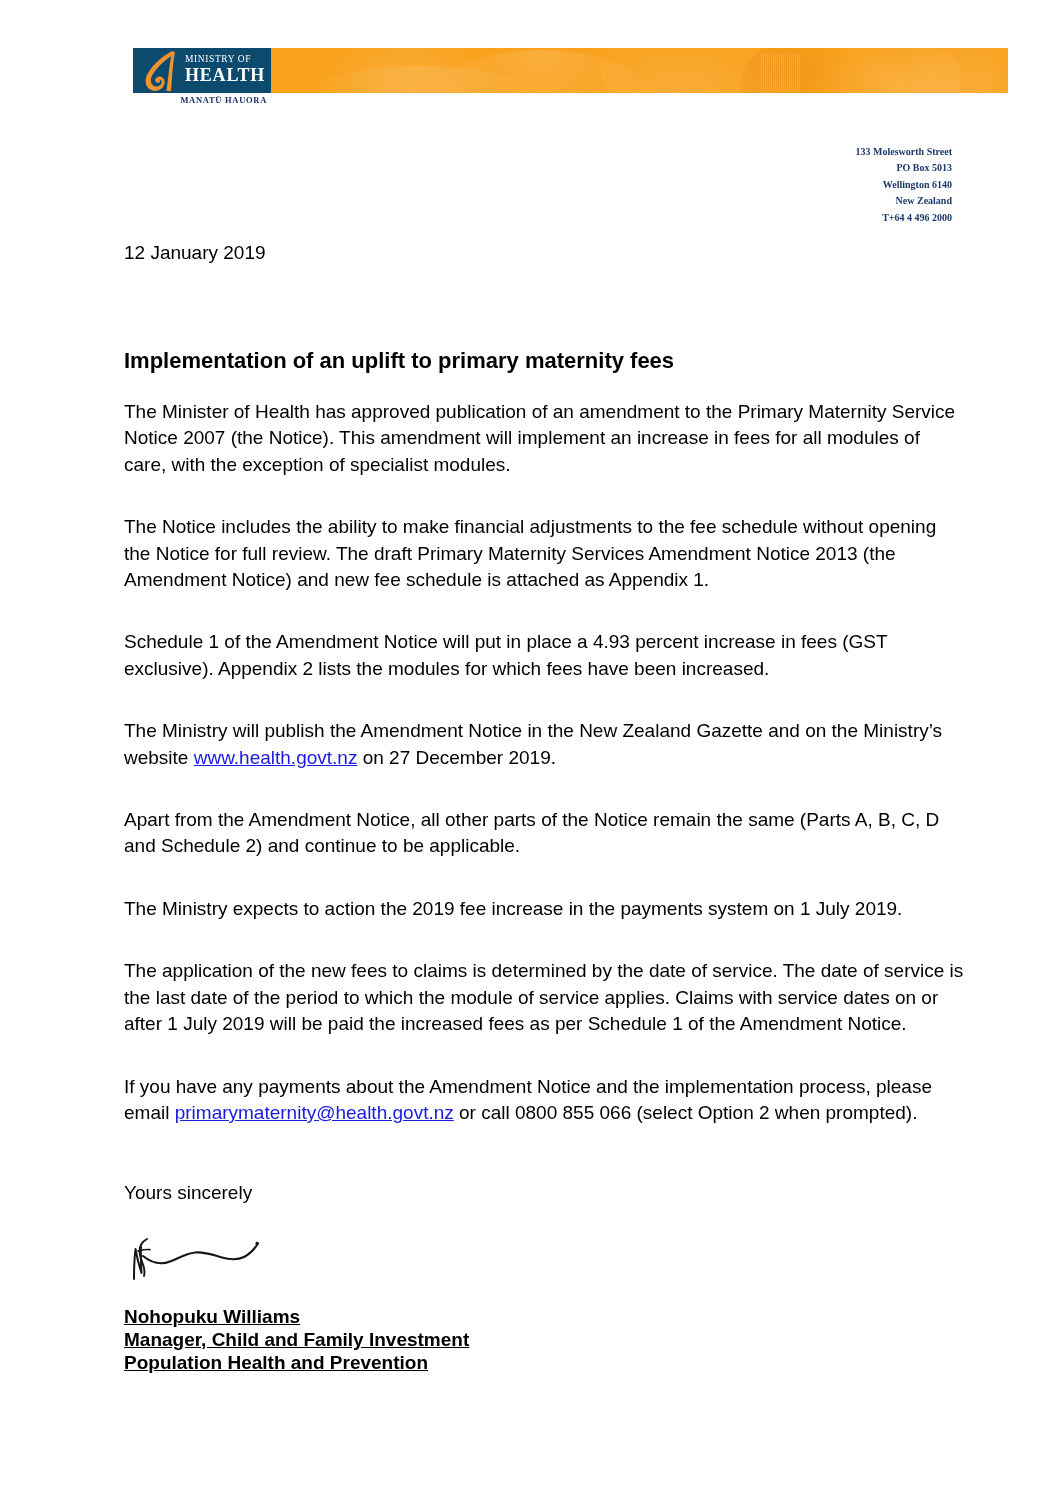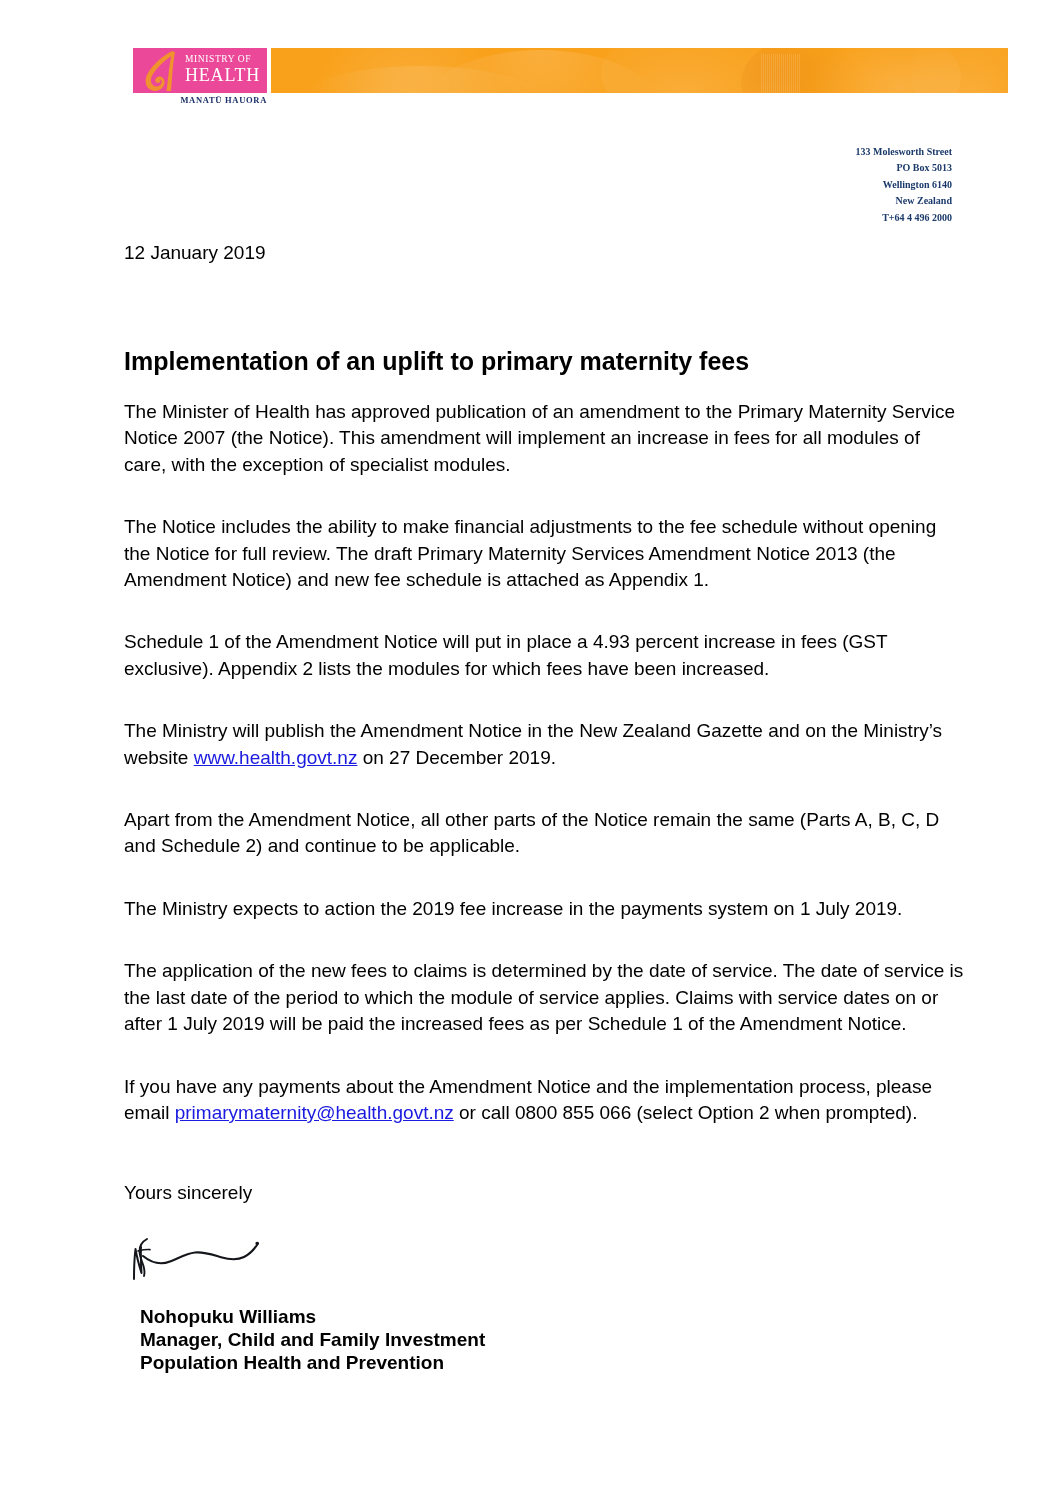--- a/index.html
+++ b/index.html
@@ -23,22 +23,23 @@
     top: 48px;
     width: 875px;
     height: 45px;
   }
   #logo-box {
     position: absolute;
     left: 0;
     top: 0;
     width: 134px;
     height: 45px;
-    background: #ec4899;
+    background: #0c4a6e;
     overflow: hidden;
+    padding-left: 27px;
   }
   #logo-koru {
     position: absolute;
     left: 6px;
     top: 2px;
     width: 44px;
     height: 42px;
   }
   #logo-wordmark {
     position: absolute;
@@ -49,21 +50,21 @@
     font-family: "Liberation Serif", serif;
   }
   #logo-line-1 {
     font-size: 9.5px;
     letter-spacing: 0.6px;
     line-height: 12px;
     white-space: nowrap;
   }
   #logo-line-2 {
     font-size: 18px;
-    font-weight: 400;
+    font-weight: 700;
     letter-spacing: 0.8px;
     line-height: 21px;
     white-space: nowrap;
   }
   #logo-tagline {
     position: absolute;
     left: 0;
     top: 47px;
     width: 134px;
     text-align: right;
@@ -143,21 +144,21 @@
     left: 124px;
     top: 241px;
     width: 841px;
   }
   #date {
     font-size: 19px;
     line-height: 24px;
     margin: 0 0 0 0;
   }
   #subject {
-    font-size: 25px;
+    font-size: 22px;
     font-weight: bold;
     line-height: 24px;
     margin: 84px 0 0 0;
   }
   .para {
     font-size: 19px;
     line-height: 26.4px;
     margin: 36px 0 0 0;
   }
   #para-1 { margin-top: 26px; }
@@ -169,24 +170,25 @@
     font-size: 19px;
     line-height: 24px;
     margin: 55px 0 0 0;
   }
   #signature-mark {
     margin: 22px 0 0 4px;
     width: 170px;
     height: 60px;
   }
   #signoff {
-    margin: 14px 0 0 16px;
+    margin: 14px 0 0 0;
     font-size: 19px;
     font-weight: bold;
     line-height: 23px;
+    text-decoration: underline;
   }
 </style>
 </head>
 <body>
 
 <div id="letterhead">
 
   <div id="logo-box">
     <svg id="logo-koru" viewBox="0 0 44 42" xmlns="http://www.w3.org/2000/svg">
       <path d="M33 1 C24 6, 14 14, 9 23 C5 30, 6 37, 12 40 C17 42.5, 23 40, 25 35 C27 30.5, 24 26, 20 26.5 C17 27, 15.5 29.5, 16.5 31.5 C17.3 33.2, 19.5 33.4, 20.6 32.2 C21.4 31.3, 21.2 30.1, 20.4 29.6 C21.9 29.3, 23.1 30.9, 22.5 33 C21.7 35.8, 18.2 37.3, 15.3 35.9 C11.9 34.3, 10.9 30.1, 12.8 26.3 C16.5 18.8, 25 10.3, 35 4.5 Z" fill="#f0922d"></path>

